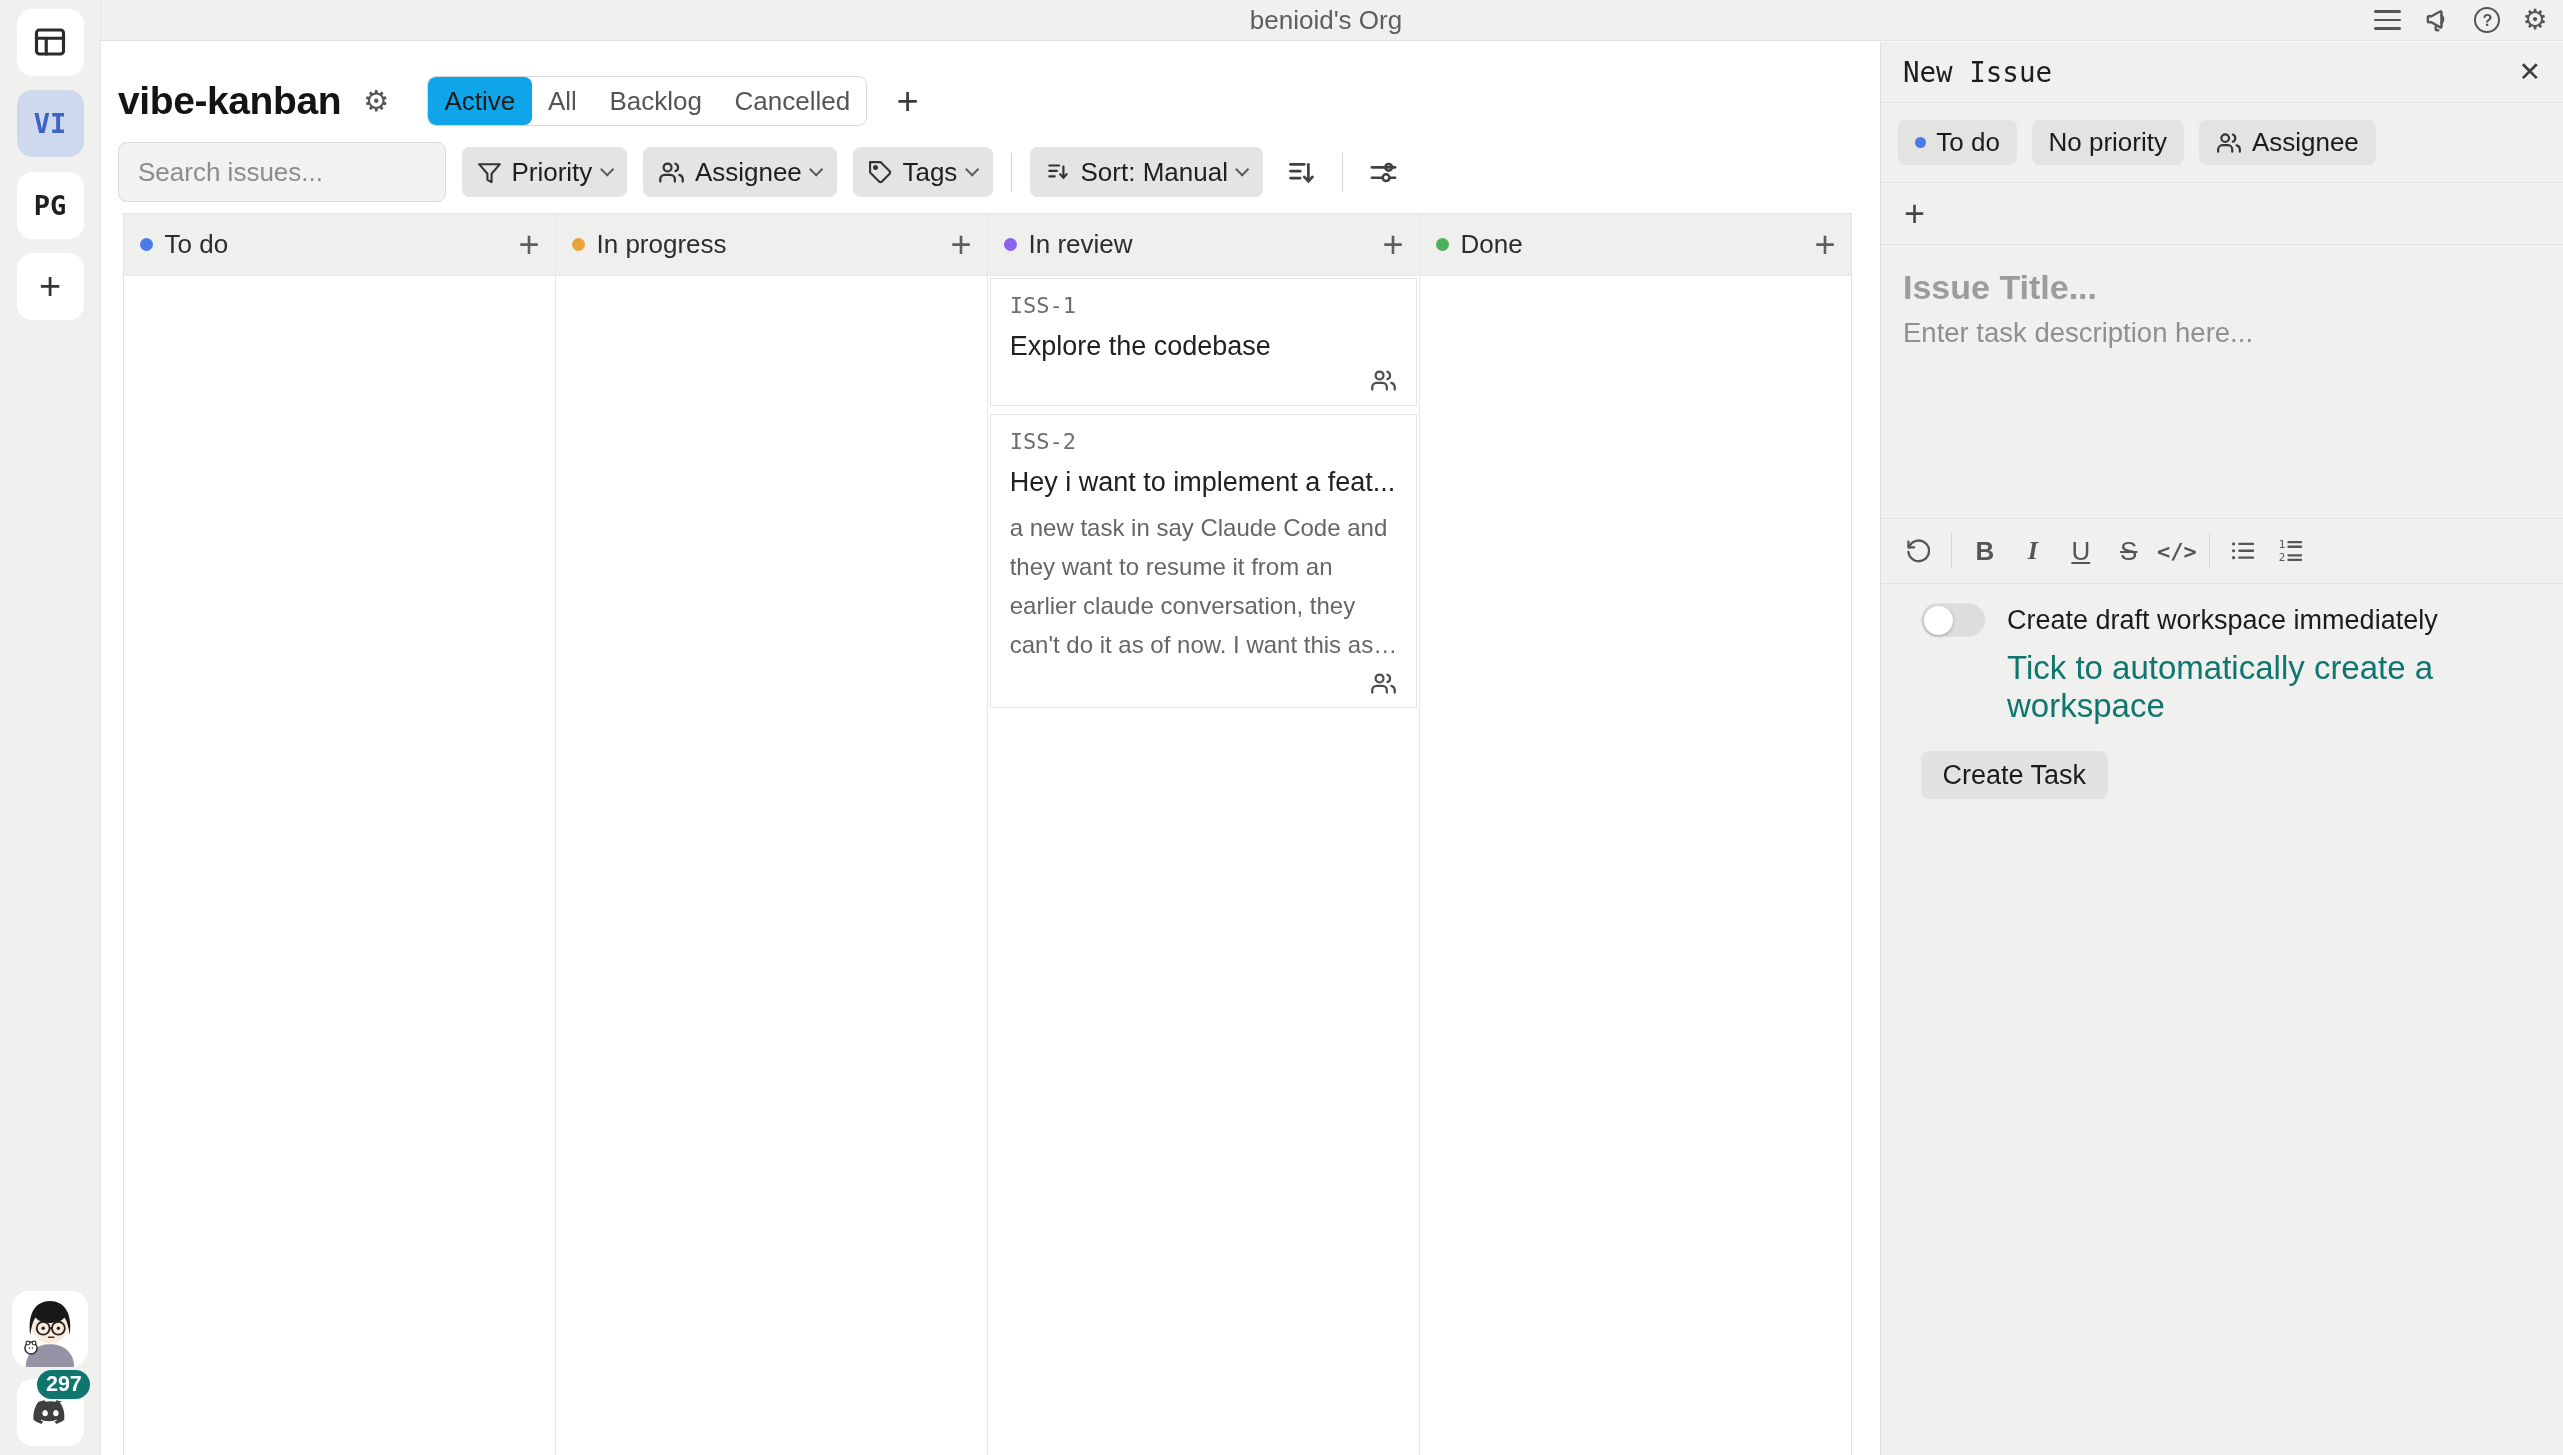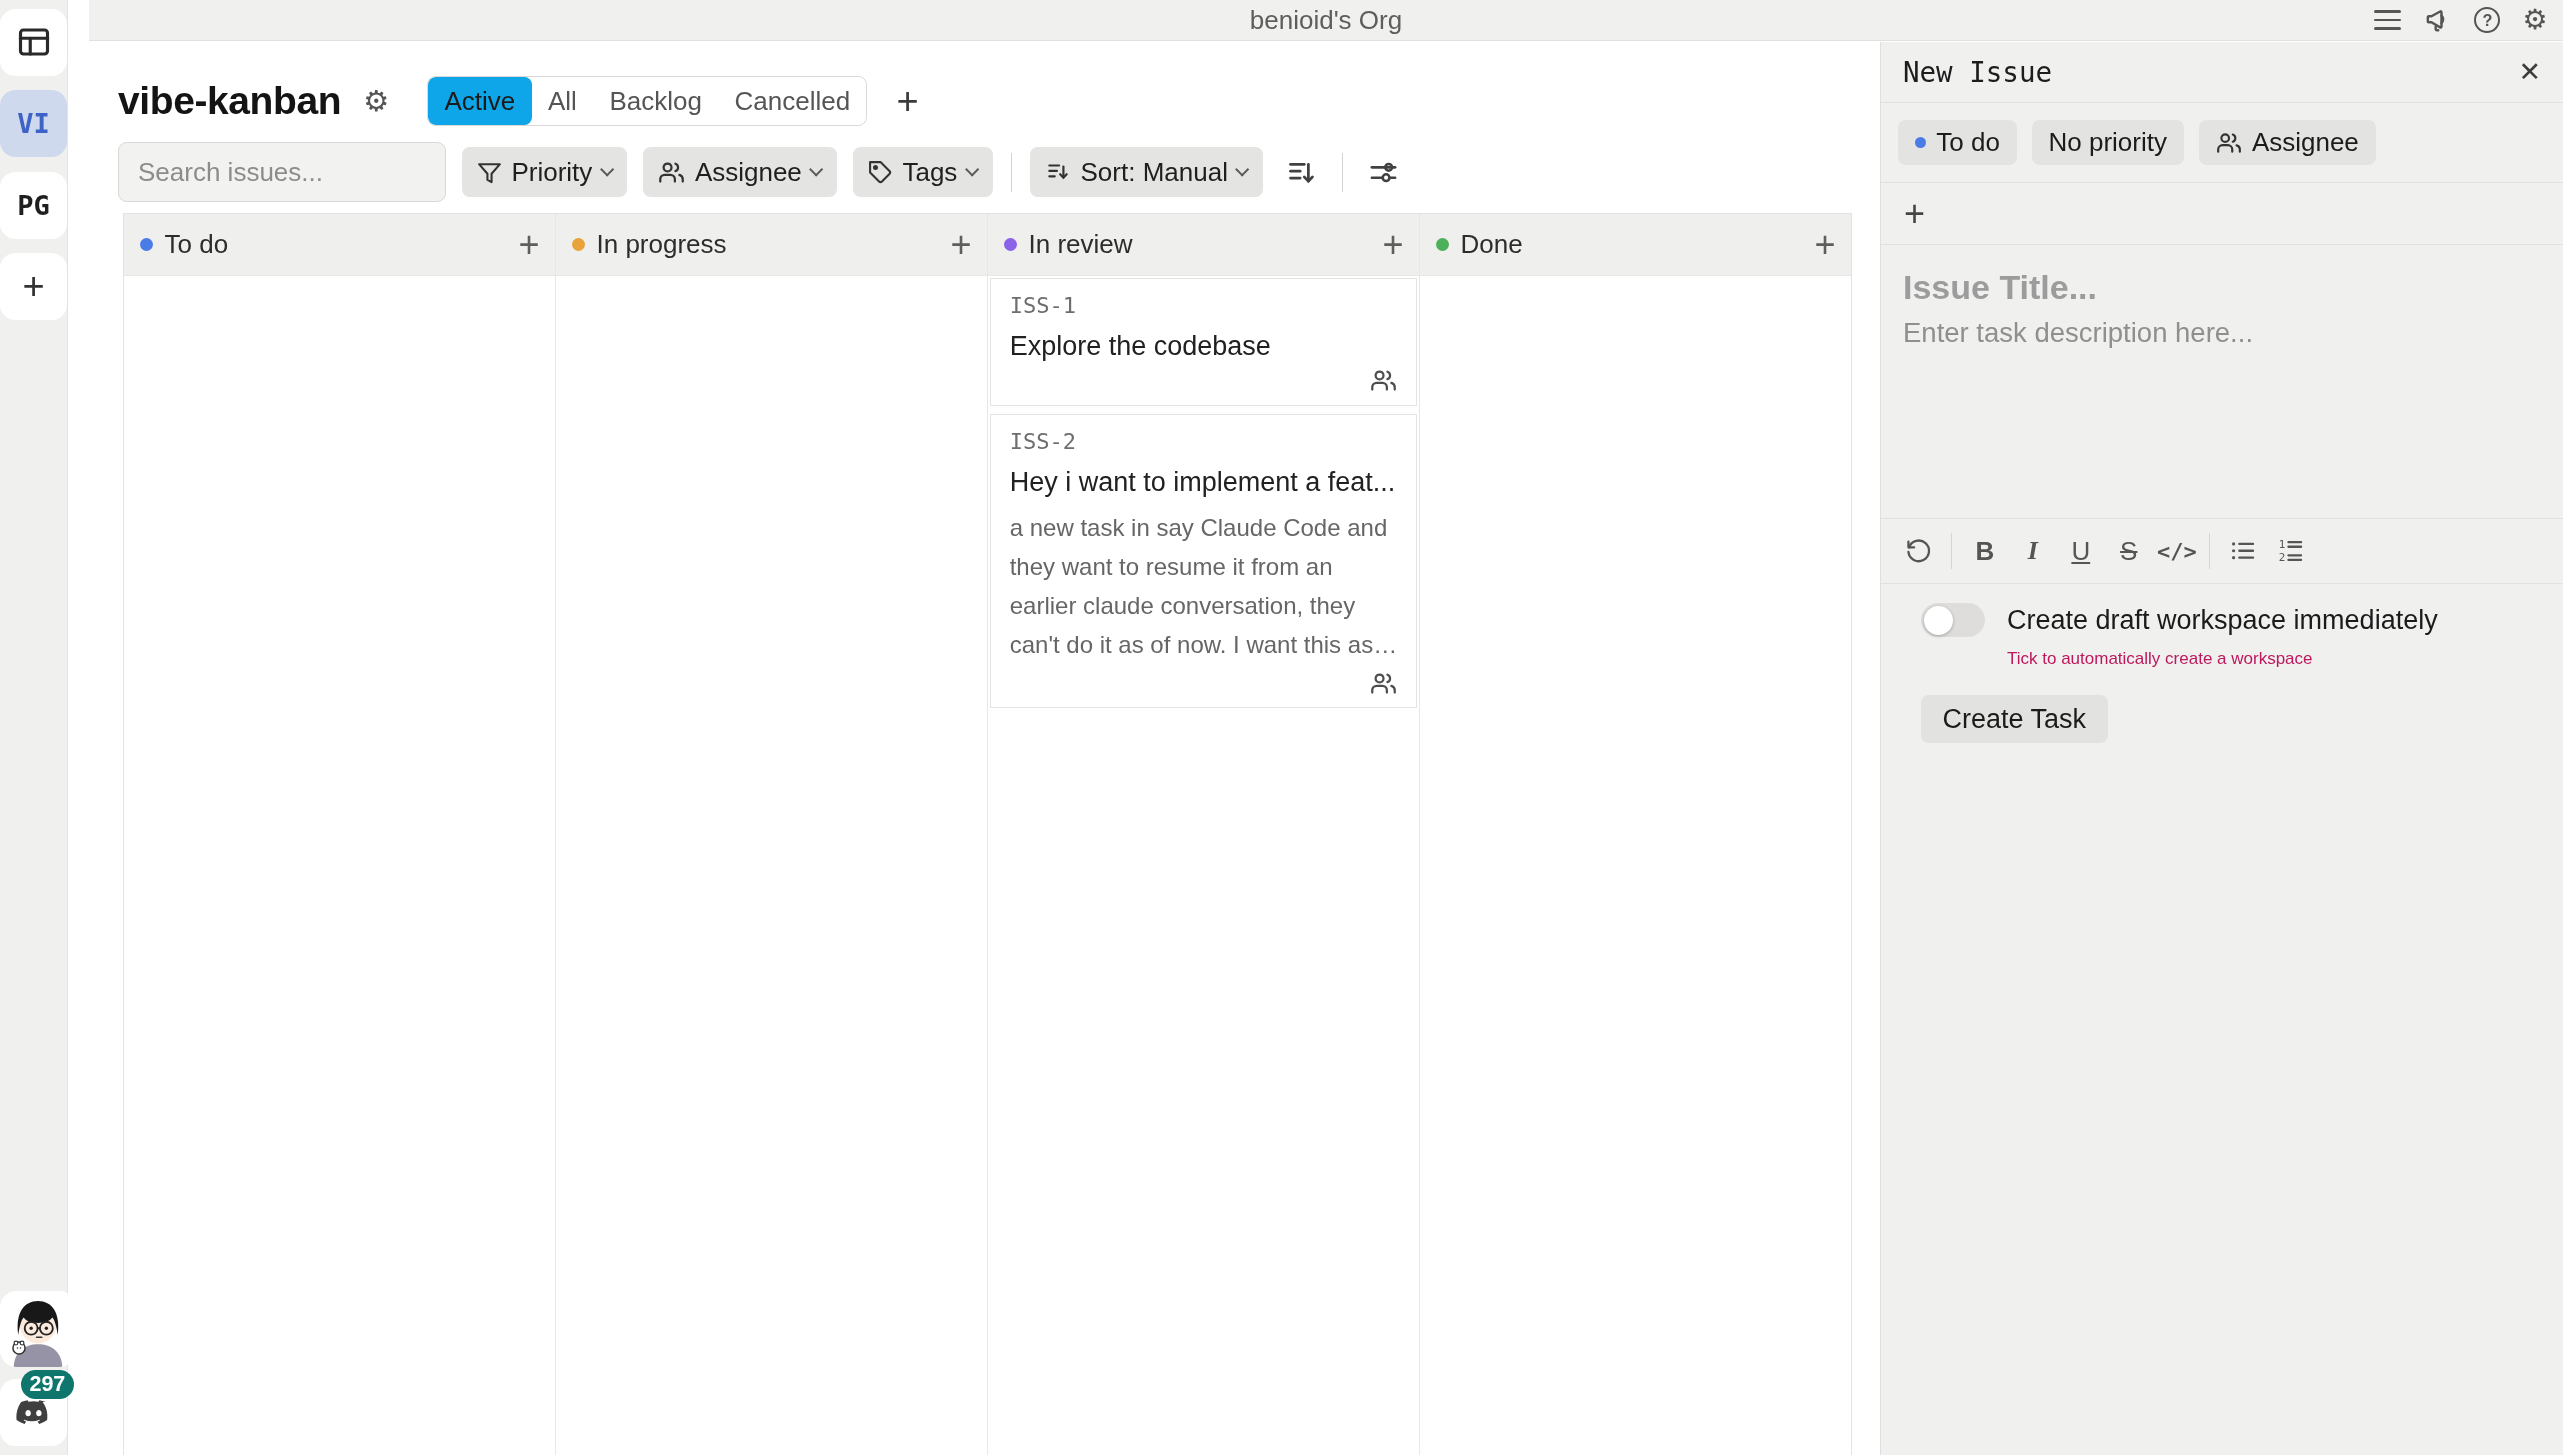--- a/index.html
+++ b/index.html
@@ -10,21 +10,21 @@
   
   .topbar { position:absolute; left:89px; top:0; right:0; height:41px; background:#f0f0ef; border-bottom:0.9px solid #e0e0de; display:flex; align-items:center; z-index:5; }
   .org-title { position:absolute; left:0; right:0; text-align:center; font-size:26px; color:#5e5e5e; }
   .topbar-icons { margin-left:auto; display:flex; align-items:center; gap:22px; padding-right:15.5px; position:relative; color:#555; }
   .hamburger { display:flex; flex-direction:column; gap:6px; }
   .hamburger span { width:27.5px; height:2.6px; background:#555; border-radius:1.7px; }
   .help-circle { width:26px; height:26px; border:2.1px solid #555; border-radius:50%; display:flex; align-items:center; justify-content:center; font-size:16.3px; font-weight:700; color:#555; }
   .gear-glyph { font-size:28px; color:#555; line-height:1; }
 
   
-  .sidebar { position:absolute; left:0; top:0; bottom:0; width:68px; background:#f0f0ef; border-right:0.9px solid #e3e3e1; z-index:6; padding-top:8.6px; }
+  .sidebar { position:absolute; left:0; top:0; bottom:0; width:101px; background:#f0f0ef; border-right:0.9px solid #e3e3e1; z-index:6; padding-top:8.6px; }
   .side-btn { width:67px; height:67px; border-radius:15.5px; background:#fff; margin:0 auto 14.6px auto; display:flex; align-items:center; justify-content:center; }
   .side-btn.active { background:#cfd9ee; }
   .initials { font-family:"DejaVu Sans Mono", monospace; font-size:27px; font-weight:700; color:#1f1f1f; }
   .side-btn.active .initials { color:#3e63c6; }
   .side-plus { font-size:38px; font-weight:300; color:#333; }
   .side-bottom { position:absolute; bottom:0; left:0; right:0; }
   .avatar { width:76px; height:76px; border-radius:17px; overflow:hidden; margin:0 auto 12px auto; background:#fff; }
   .discord-btn { width:67px; height:67px; border-radius:15.5px; background:#fff; margin:0 auto 10.3px auto; position:relative; display:flex; align-items:center; justify-content:center; }
   .badge { position:absolute; top:-8.6px; right:-6.9px; background:#0f766e; color:#fff; font-size:21.5px; font-weight:700; border-radius:14.6px; padding:1.7px 8.6px; line-height:1.2; }
 
@@ -82,21 +82,21 @@
   .tool.i { font-family:"Liberation Serif", serif; font-style:italic; font-weight:600; }
   .tool.u { text-decoration:underline; }
   .tool.s { text-decoration:line-through; }
   .tool.code { font-family:"DejaVu Sans Mono", monospace; font-size:22px; font-weight:700; }
   .tool-sep { width:0.9px; height:36px; background:#d5d5d3; margin:0 8.6px; }
   .toggle-section { padding:19px 40px; }
   .toggle-row { display:flex; align-items:center; }
   .switch { width:64px; height:34px; border-radius:17px; background:#dedddb; position:relative; flex:none; }
   .knob { position:absolute; left:3.4px; top:2.6px; width:29px; height:29px; border-radius:50%; background:#fff; box-shadow:0 0.9px 3.4px rgba(0,0,0,.28); }
   .toggle-label { margin-left:22px; font-size:27px; color:#1b1b1b; }
-  .toggle-helper { margin-left:86px; margin-top:12px; font-size:17px; color:#be185d; }
+  .toggle-helper { margin-left:86px; margin-top:12px; font-size:33px; color:#0f766e; }
   .create-btn { margin-top:26px; height:48px; padding:0 21.5px; background:#e2e2e0; border:none; border-radius:7.7px; font-size:27px; font-weight:500; color:#1b1b1b; display:inline-flex; align-items:center; font-family:"Liberation Sans",sans-serif; }
 </style>
 </head>
 <body>
 
 <div class="sidebar">
   <div class="side-btn">
     <span>
       <svg width="36" height="36" viewBox="0 0 24 24" fill="none" stroke="#2a2a2a" stroke-width="2.1" stroke-linecap="round" stroke-linejoin="round">
         <rect x="3" y="4" width="18" height="16" rx="2"></rect>

